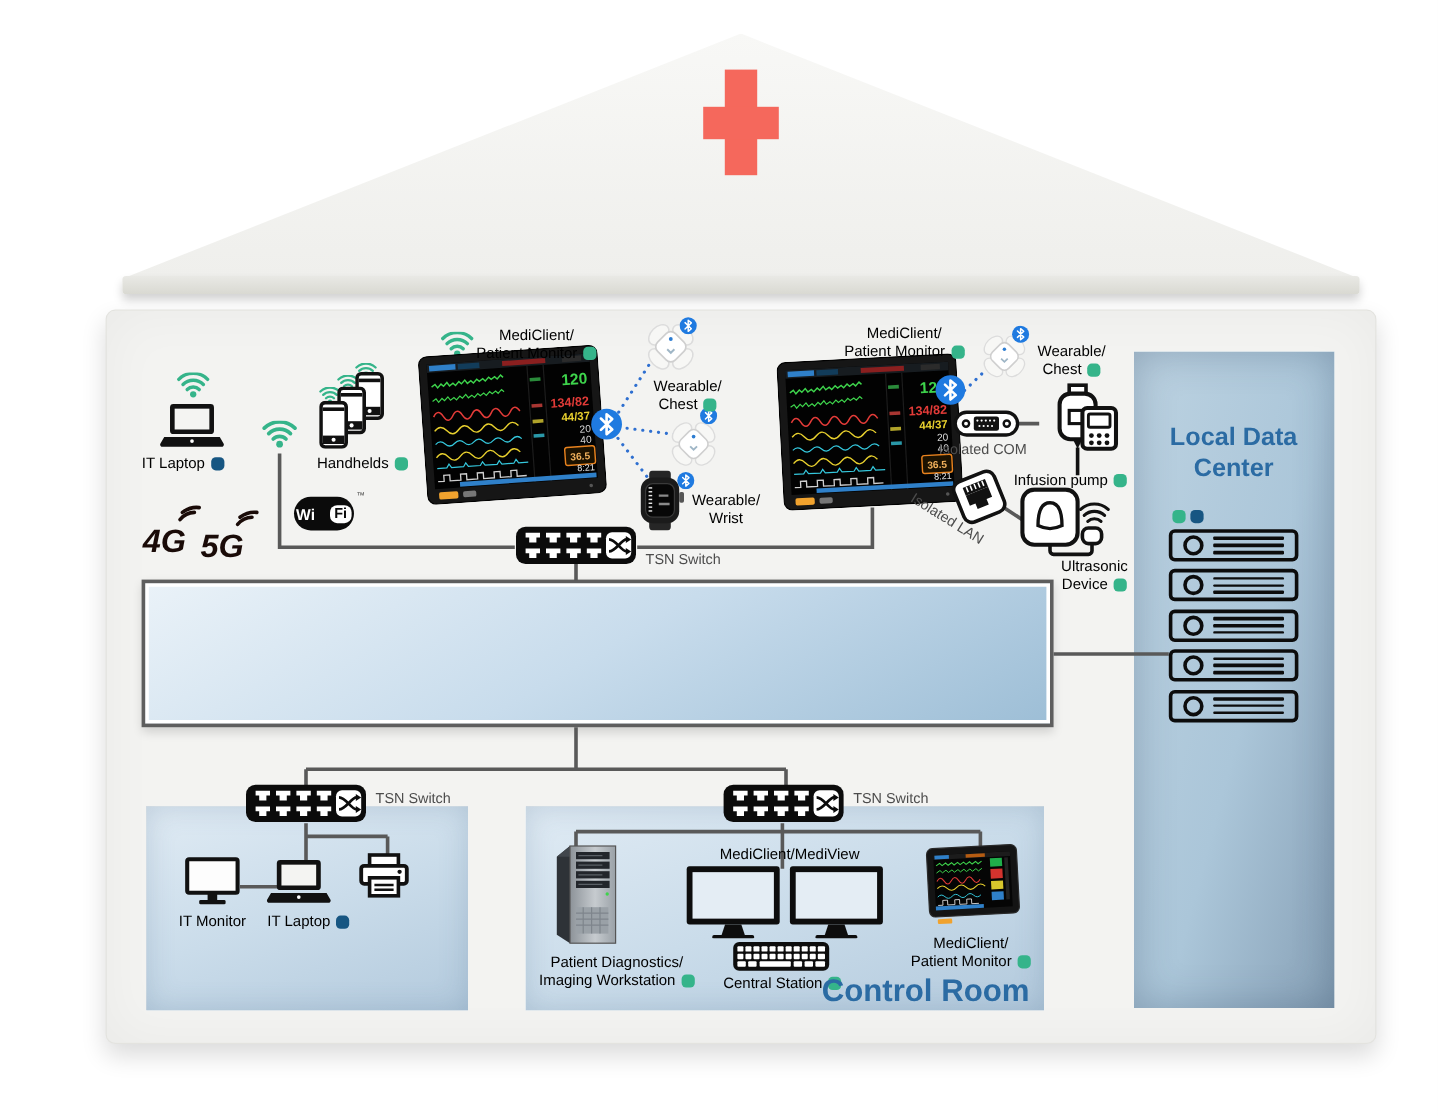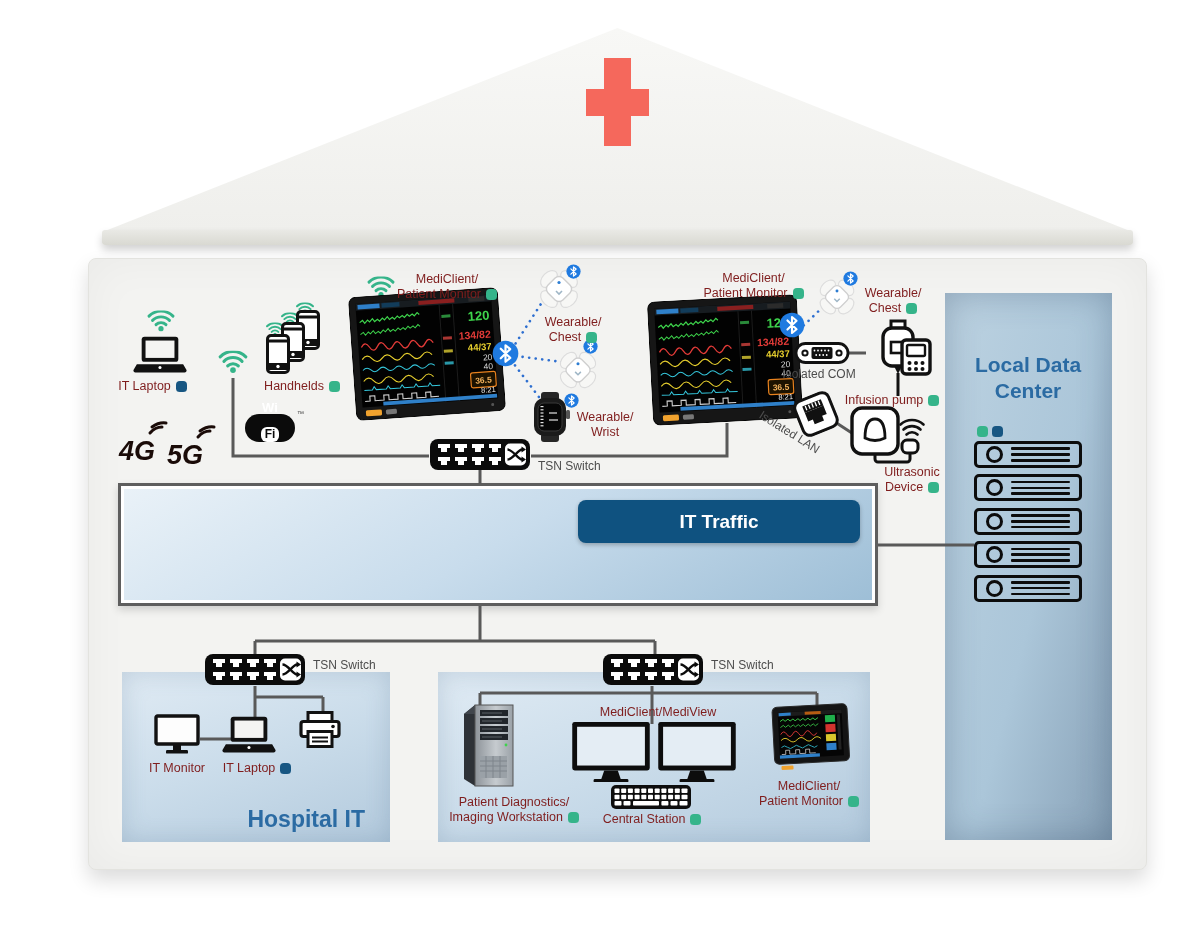--- a/index.html
+++ b/index.html
@@ -27,30 +27,30 @@
         box-shadow:inset 0 0 34px rgba(35,60,90,.30);}
   .bar{left:118px;top:483px;width:760px;height:123px;box-sizing:border-box;
         border:3px solid #5e5e5e;box-shadow:inset 0 0 0 3px #fff,0 4px 8px rgba(0,0,0,.15);
         background:linear-gradient(150deg,#eaf2f8 0%,#c8dcec 50%,#9dbed6 100%);}
   .bar-label{left:150px;top:533px;width:340px;font-size:21.5px;font-weight:bold;color:#2c6ba8;}
   .pill{width:282px;height:43px;border-radius:8px;color:#fff;font-size:19px;font-weight:bold;
         display:flex;align-items:center;justify-content:center;box-shadow:0 2px 4px rgba(0,0,0,.25);}
   .pill-blue{left:578px;top:500px;background:#0f5280;}
   .pill-green{left:578px;top:551px;background:#38b98d;}
   
-  .lbl{font-size:12.5px;color:#7f1d1d;line-height:15px;}
+  .lbl{font-size:12.5px;color:#000000;line-height:15px;}
   .c{text-align:center;}
   .r{text-align:right;}
   .sm{font-size:12px;color:#4c4c4c;}
   .dot{display:inline-block;width:11px;height:11px;border-radius:35%;vertical-align:-1.5px;margin-left:5px;}
   .dg{background:#35b48a;} .db{background:#175682;}
   .sec-title{font-weight:bold;color:#2b6ba3;}
   
   .wifilogo{left:245px;top:414px;width:50px;height:28px;background:#0b0b0b;border-radius:14px;
-        display:flex;align-items:center;justify-content:flex-end;gap:12px;flex-direction:column;}
+        display:flex;align-items:center;justify-content:center;gap:12px;}
   .wifilogo .wi{color:#fff;font-weight:bold;font-size:13px;}
   .wifilogo .fi{color:#0b0b0b;background:#fff;font-weight:bold;font-size:12px;border-radius:6px;padding:0 4px;line-height:15px;}
   .wifilogo .tm{position:absolute;top:-4px;right:-9px;font-size:7px;color:#444;}
   
   .srv{width:108px;height:27px;border:3.2px solid #0c0c0c;border-radius:5px;
        display:flex;align-items:center;gap:8px;padding:0 9px;box-sizing:border-box;margin-bottom:6.4px;}
   .srv .cc{width:11px;height:11px;border:3px solid #0c0c0c;border-radius:50%;}
   .srv .ls{flex:1;display:flex;flex-direction:column;gap:3.2px;}
   .srv .ls i{display:block;height:2.6px;background:#0c0c0c;border-radius:1px;}
 </style>
@@ -512,21 +512,20 @@
     </svg>
   <div class="abs lbl sm" style="left:764px;top:408px;transform:rotate(32deg);transform-origin:0 0;">Isolated LAN</div>
   <svg class="abs" style="left:850px;top:406px" width="78" height="62" viewBox="0 0 78 62">
       <use href="#s-us"></use>
     </svg>
   <div class="abs lbl c" style="left:876px;top:465px;width:72px;">
     <div><span>Ultrasonic</span></div>
     <div><span>Device</span><span class="dot dg"></span></div>
   </div>
 
-  <div class="abs pill pill-blue">IT Traffic</div>
 
   <div class="abs sec-title c" style="left:952px;top:352px;width:152px;font-size:21px;line-height:26px;">
     <div><span>Local Data</span></div>
     <div><span>Center</span></div>
   </div>
   <div class="abs" style="left:977px;top:421px;">
     <span class="dot dg" style="margin-left:0"></span><span class="dot db" style="margin-left:4px"></span>
   </div>
   <div class="abs" style="left:974px;top:441px;">
     <div class="srv">
@@ -581,21 +580,20 @@
   <svg class="abs" style="left:222px;top:715px" width="54" height="41" viewBox="0 0 56 42">
       <use href="#s-lap"></use>
     </svg>
   <svg class="abs" style="left:298px;top:710px" width="44" height="42" viewBox="0 0 44 42">
       <use href="#s-prn"></use>
     </svg>
   <div class="abs lbl c" style="left:138px;top:761px;width:78px;">IT Monitor</div>
   <div class="abs lbl c" style="left:216px;top:761px;width:82px;">
     <span>IT Laptop</span><span class="dot db"></span>
   </div>
-  <div class="abs sec-title r" style="left:150px;top:806px;width:215px;font-size:23px;">Hospital IT</div>
 
   <svg class="abs" style="left:602px;top:653px" width="102" height="33" viewBox="0 0 102 33">
       <use href="#s-tsn"></use>
     </svg>
   <div class="abs lbl sm" style="left:711px;top:658px;width:80px;">TSN Switch</div>
   <svg class="abs" style="left:458px;top:700px" width="62" height="88" viewBox="0 0 62 88">
       <use href="#s-twr"></use>
     </svg>
   <div class="abs lbl c" style="left:438px;top:795px;width:152px;text-align:center;">
     <div><span>Patient Diagnostics/</span></div>
@@ -614,14 +612,15 @@
   <div class="abs lbl c" style="left:596px;top:812px;width:112px;">
     <span>Central Station</span><span class="dot dg"></span>
   </div>
   <svg class="abs" style="left:772px;top:704px;transform:rotate(-3deg)" width="78" height="68" viewBox="0 0 78 68">
       <use href="#s-tab"></use>
     </svg>
   <div class="abs lbl c" style="left:748px;top:779px;width:122px;">
     <div><span>MediClient/</span></div>
     <div><span>Patient Monitor</span><span class="dot dg"></span></div>
   </div>
+  <div class="abs sec-title r" style="left:630px;top:810px;width:228px;font-size:26px;">Control Room</div>
 
 </div>
 
 </body></html>

